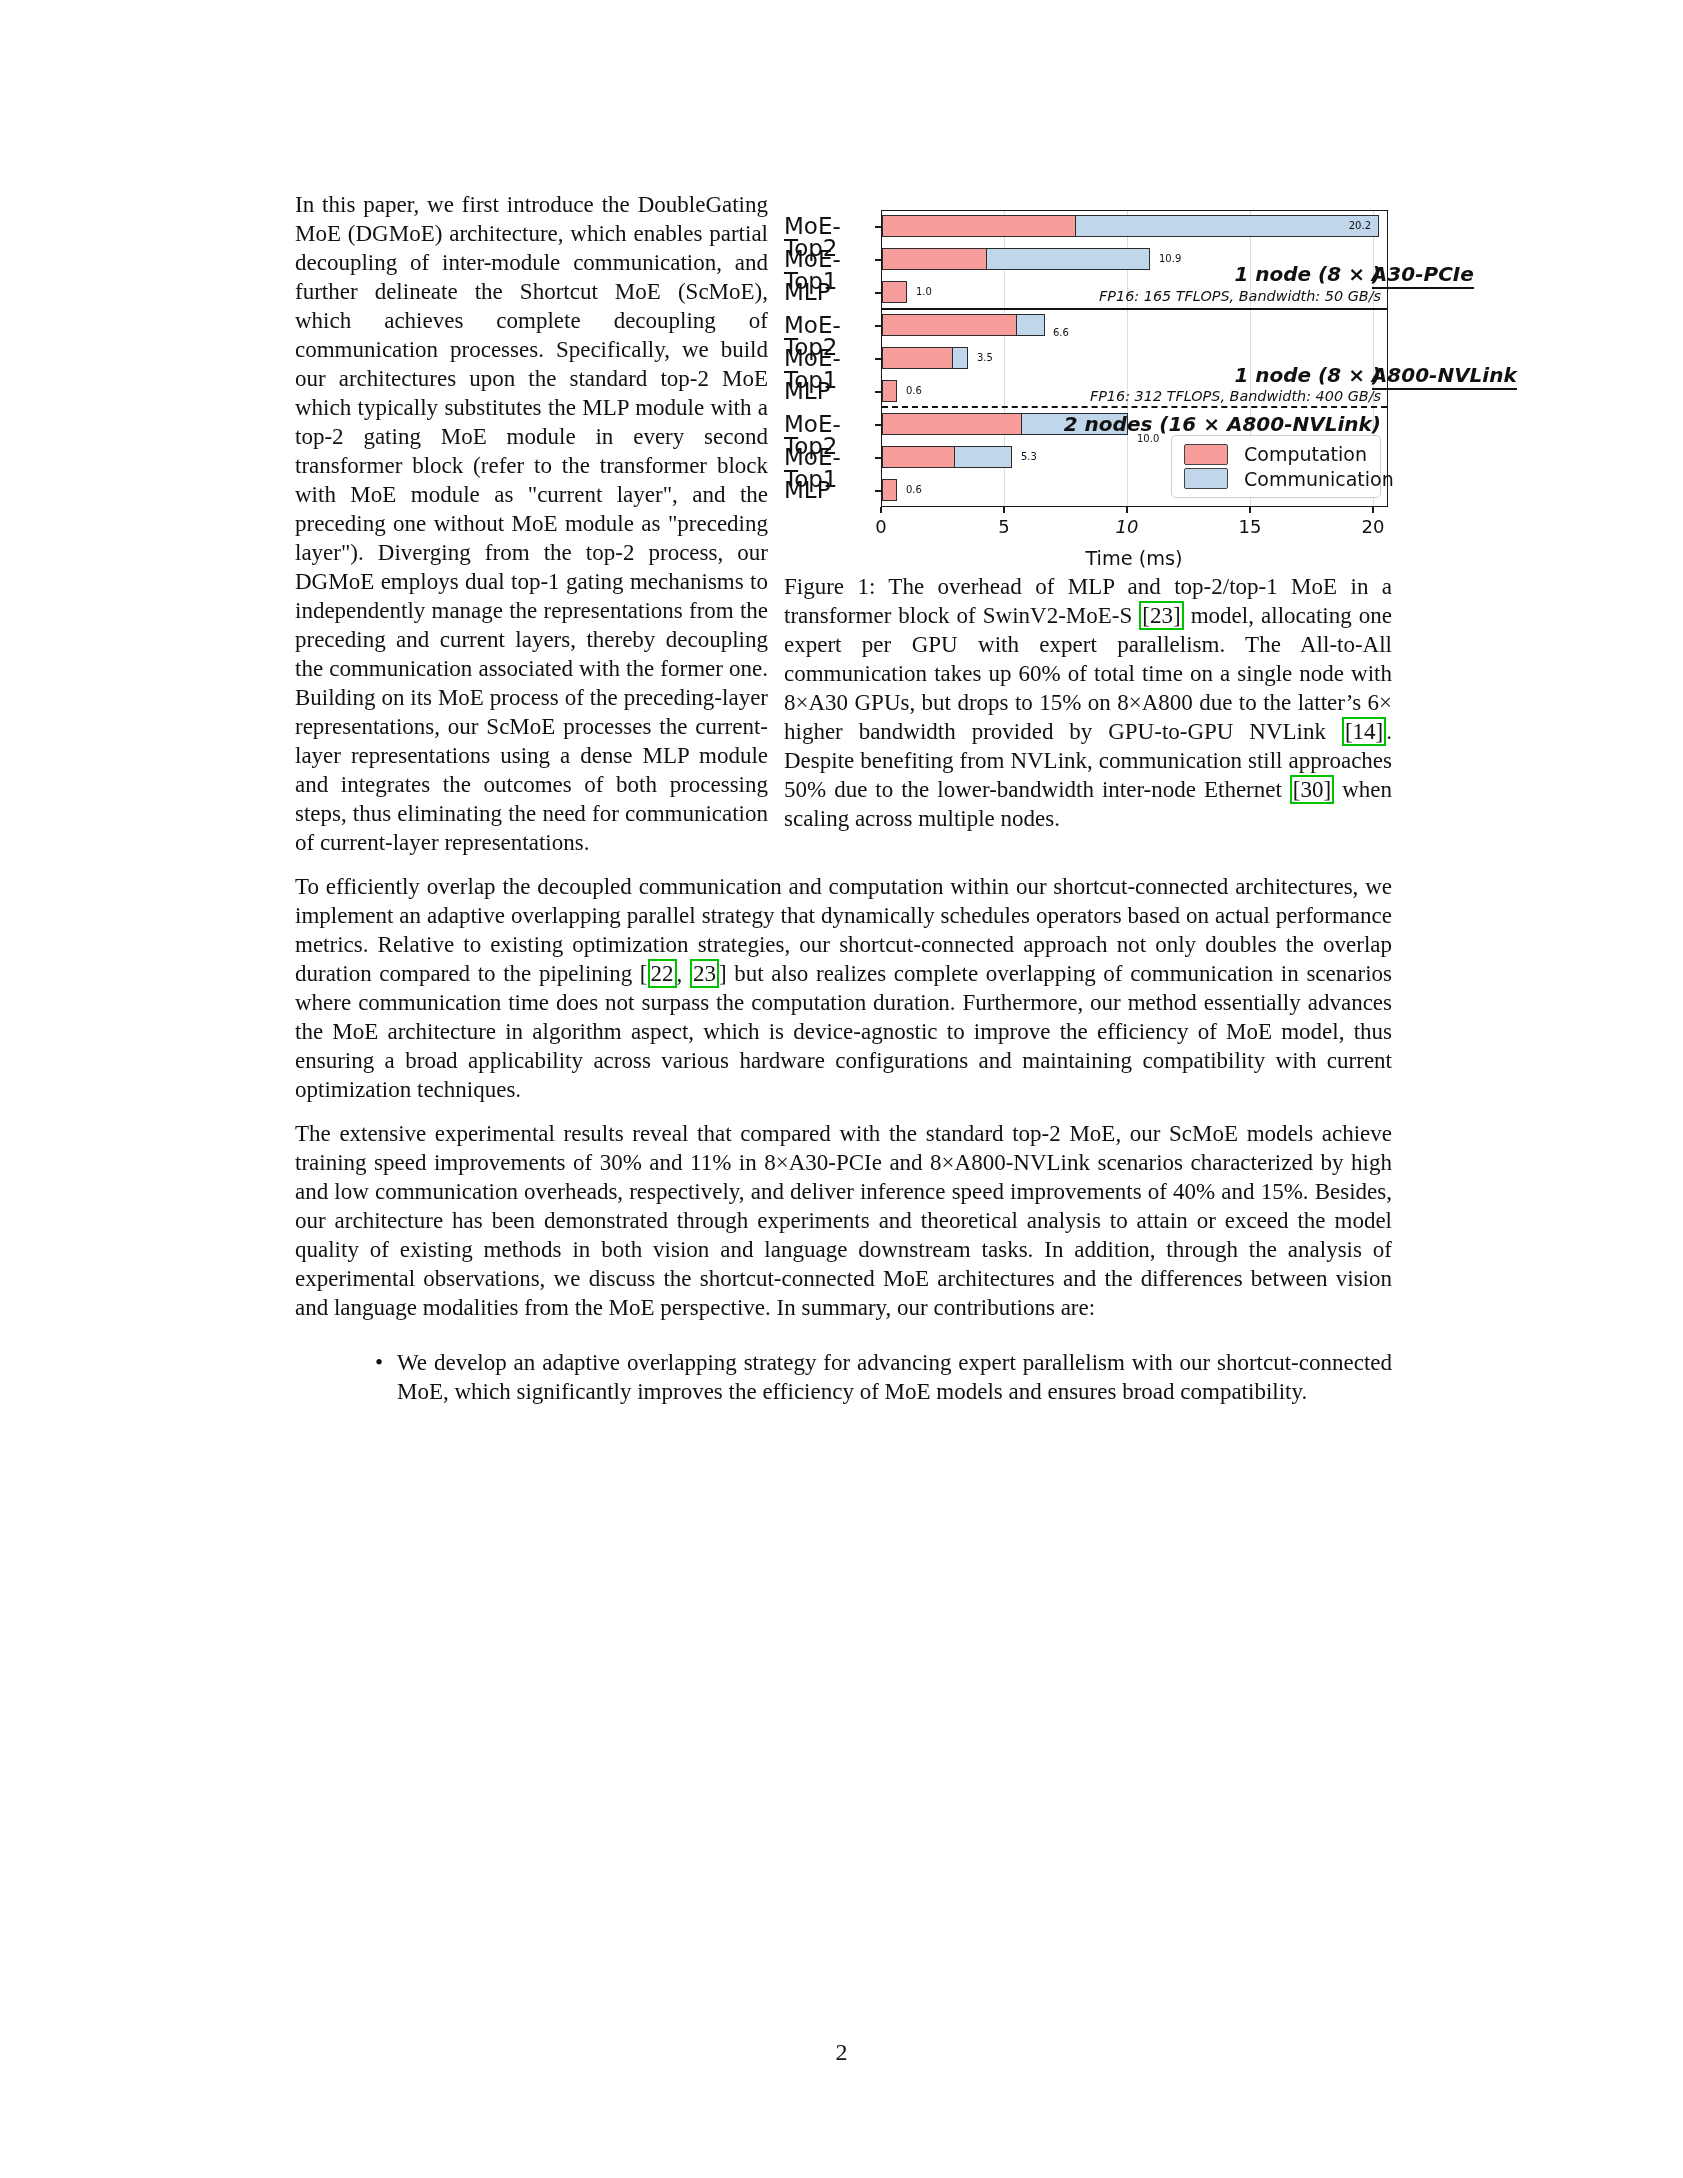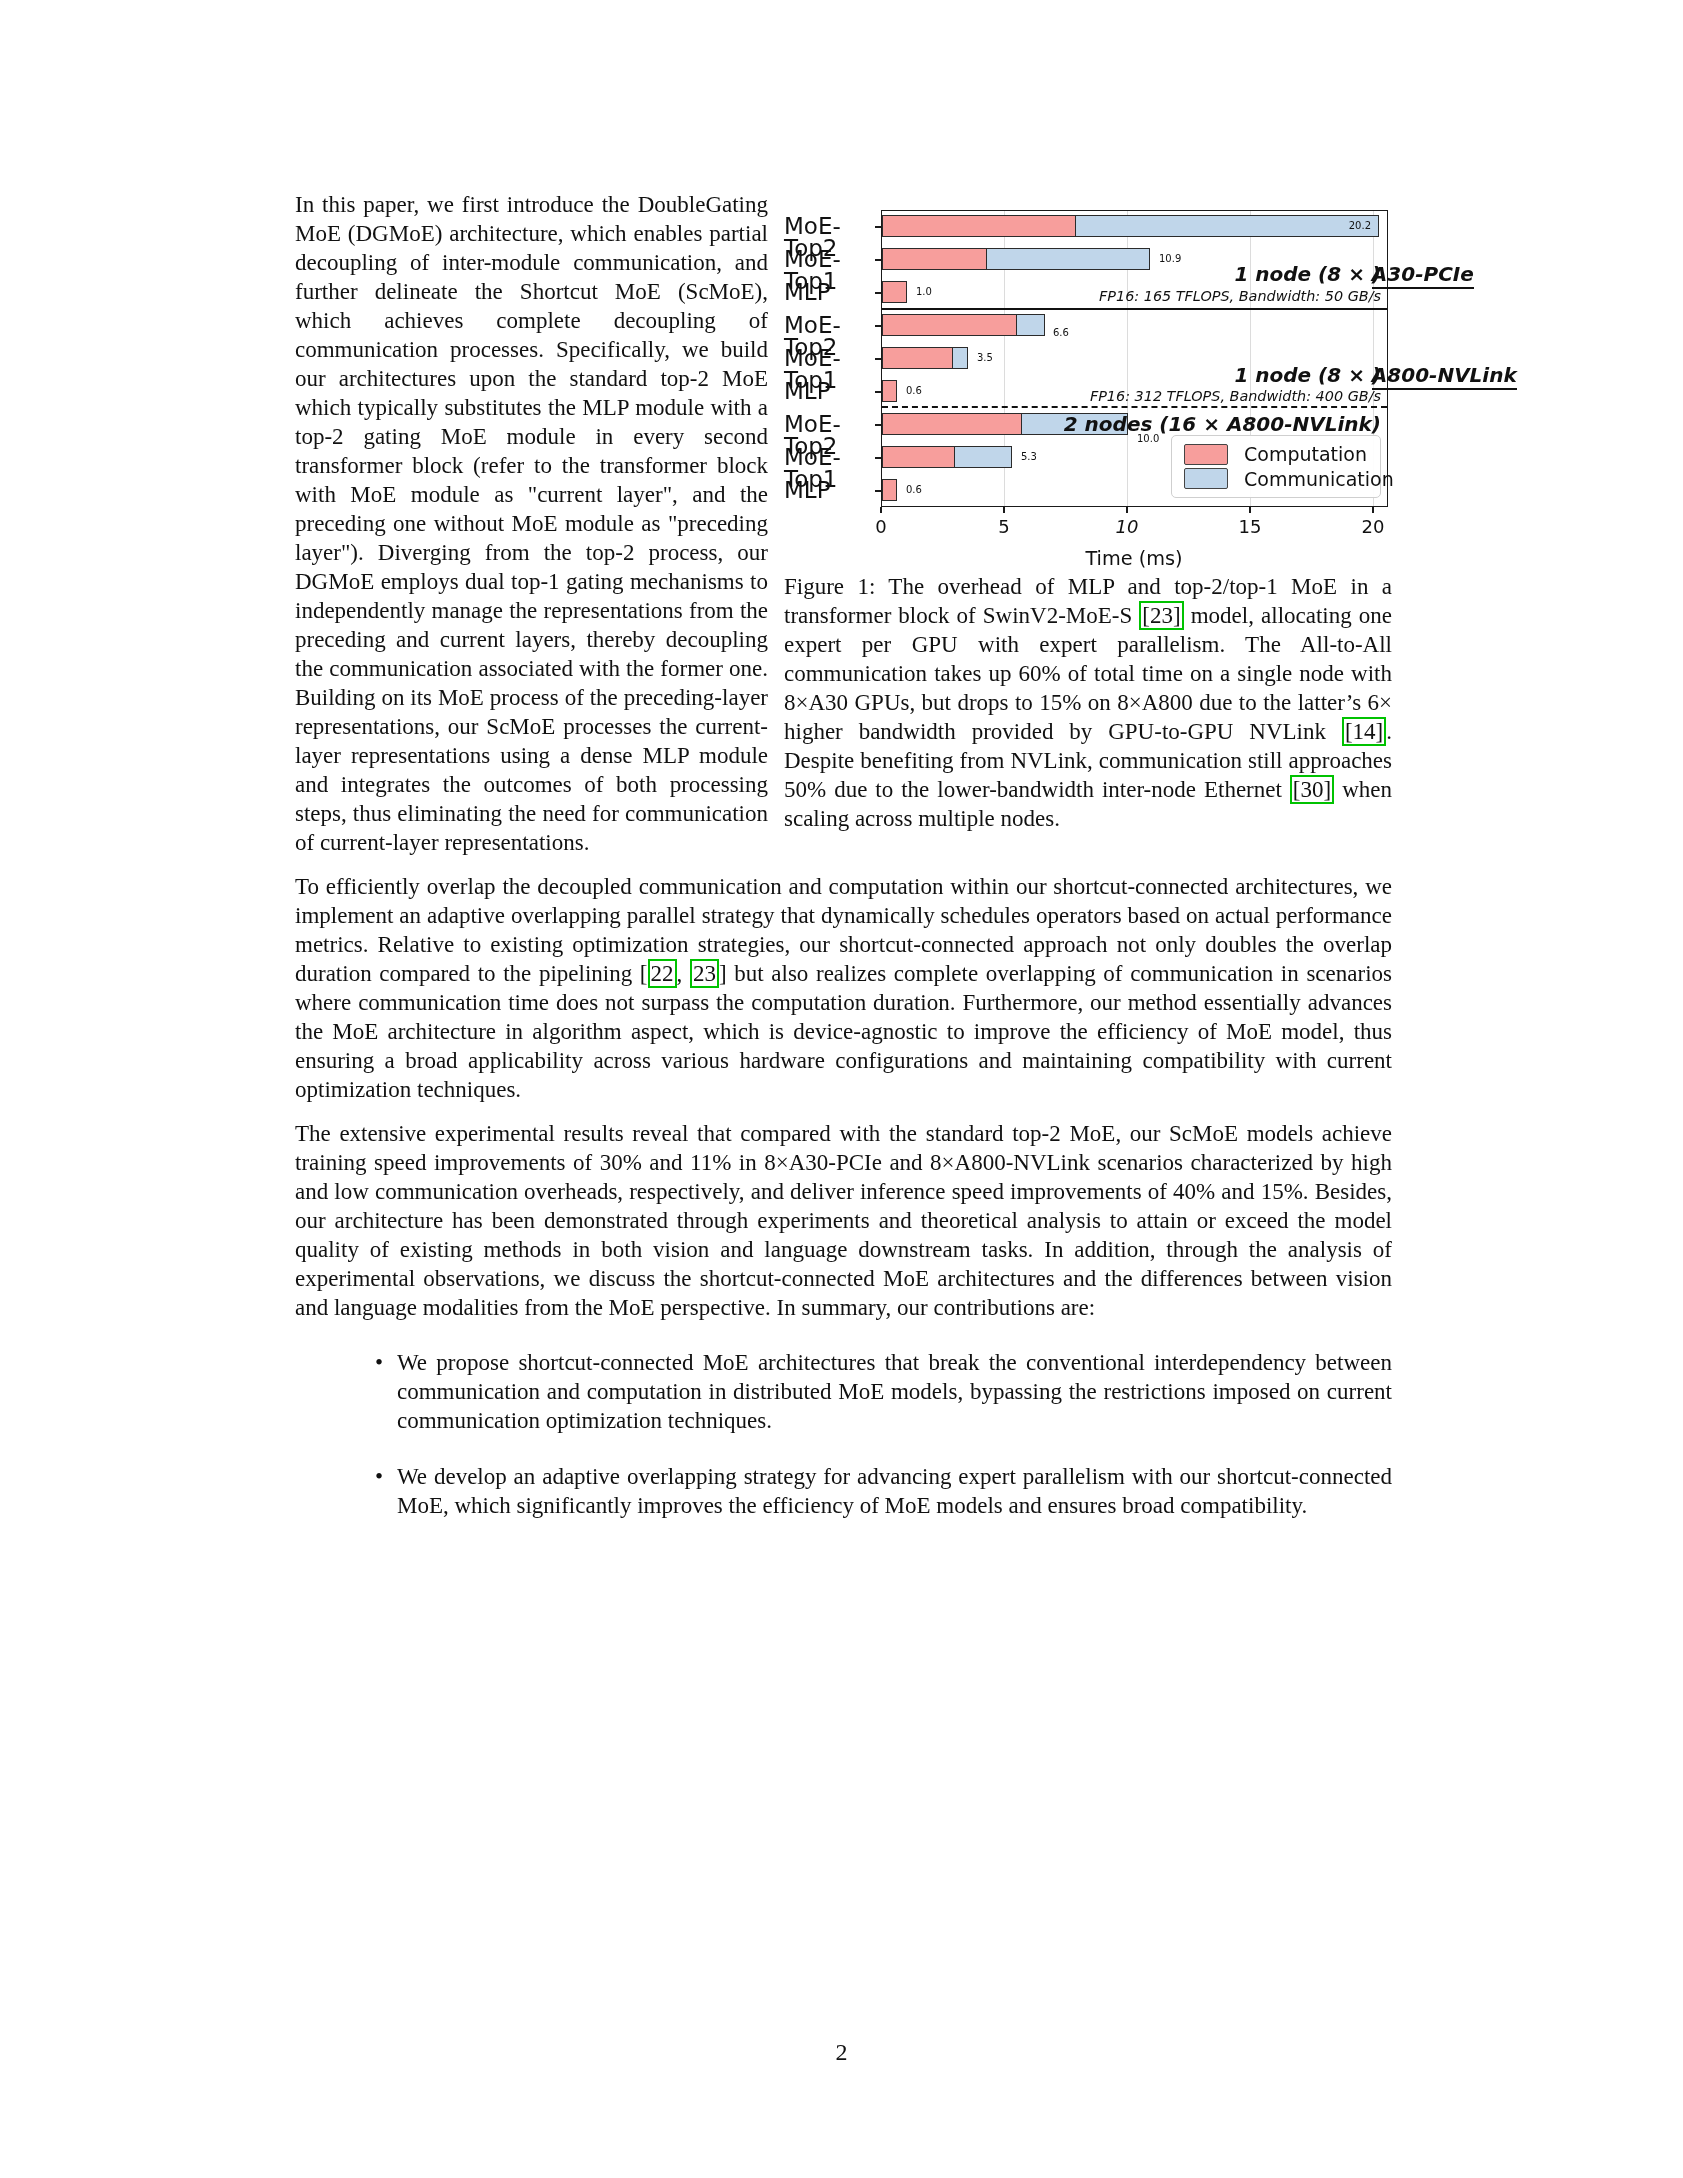--- a/index.html
+++ b/index.html
@@ -124,20 +124,19 @@
         <figcaption class="figcaption" id="caption">Figure 1: The overhead of MLP and top-2/top-1 MoE in a transformer block of SwinV2-MoE-S <span class="cite">[23]</span> model, allocating one expert per GPU with expert parallelism. The All-to-All communication takes up 60% of total time on a single node with 8×A30 GPUs, but drops to 15% on 8×A800 due to the latter’s 6× higher bandwidth provided by GPU-to-GPU NVLink <span class="cite">[14]</span>. Despite benefiting from NVLink, communication still approaches 50% due to the lower-bandwidth inter-node Ethernet <span class="cite">[30]</span> when scaling across multiple nodes.</figcaption>
       </figure>
       <span>In this paper, we first introduce the DoubleGating MoE (DGMoE) architecture, which enables partial decoupling of inter-module communication, and further delineate the Shortcut MoE (ScMoE), which achieves complete decoupling of communication processes. Specifically, we build our architectures upon the standard top-2 MoE which typically substitutes the MLP module with a top-2 gating MoE module in every second transformer block (refer to the transformer block with MoE module as "current layer", and the preceding one without MoE module as "preceding layer"). Diverging from the top-2 process, our DGMoE employs dual top-1 gating mechanisms to independently manage the representations from the preceding and current layers, thereby decoupling the communication associated with the former one. Building on its MoE process of the preceding-layer representations, our ScMoE processes the current-layer representations using a dense MLP module and integrates the outcomes of both processing steps, thus eliminating the need for communication of current-layer representations.</span>
     </div>
 
     <div class="para" id="p2">To efficiently overlap the decoupled communication and computation within our shortcut-connected architectures, we implement an adaptive overlapping parallel strategy that dynamically schedules operators based on actual performance metrics.  Relative to existing optimization strategies, our shortcut-connected approach not only doubles the overlap duration compared to the pipelining [<span class="cite">22</span>, <span class="cite">23</span>] but also realizes complete overlapping of communication in scenarios where communication time does not surpass the computation duration. Furthermore, our method essentially advances the MoE architecture in algorithm aspect, which is device-agnostic to improve the efficiency of MoE model, thus ensuring a broad applicability across various hardware configurations and maintaining compatibility with current optimization techniques.</div>
 
     <div class="para">The extensive experimental results reveal that compared with the standard top-2 MoE, our ScMoE models achieve training speed improvements of 30% and 11% in 8×A30-PCIe and 8×A800-NVLink scenarios characterized by high and low communication overheads, respectively, and deliver inference speed improvements of 40% and 15%.  Besides, our architecture has been demonstrated through experiments and theoretical analysis to attain or exceed the model quality of existing methods in both vision and language downstream tasks. In addition, through the analysis of experimental observations, we discuss the shortcut-connected MoE architectures and the differences between vision and language modalities from the MoE perspective. In summary, our contributions are:</div>
 
     <ul class="contrib">
-      <li>We propose shortcut-connected MoE architectures that break the conventional interdependency between communication and computation in distributed MoE models, bypassing the restrictions imposed on current communication optimization techniques.</li>
       <li>We develop an adaptive overlapping strategy for advancing expert parallelism with our shortcut-connected MoE, which significantly improves the efficiency of MoE models and ensures broad compatibility.</li>
     </ul>
   </section>
 
   <div class="page-number">2</div>
 </div>
 
 
 </body></html>

